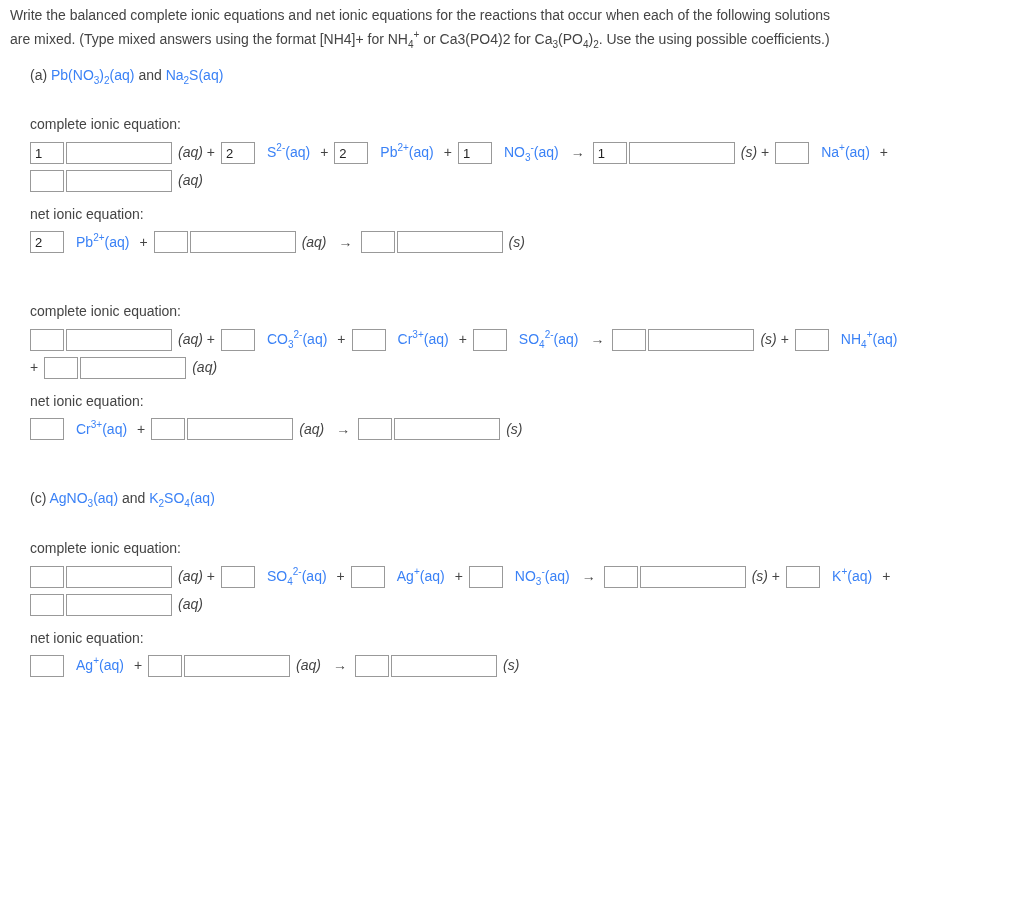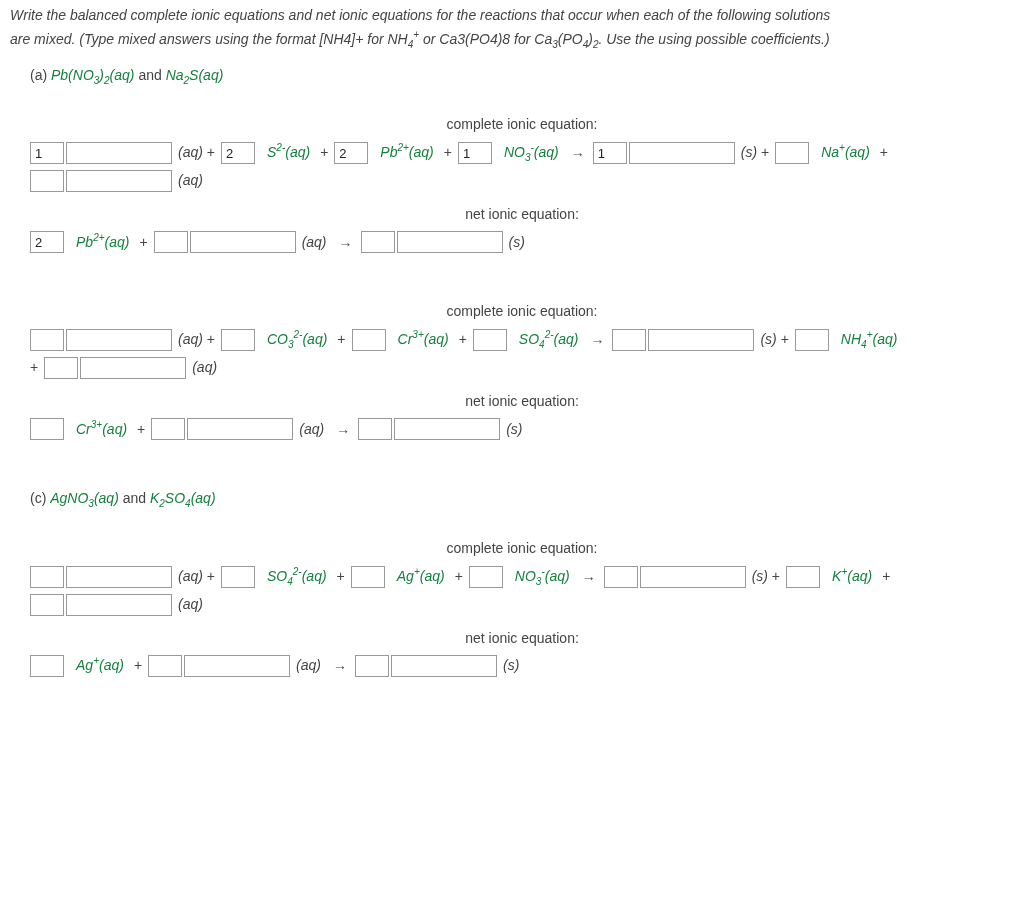--- a/index.html
+++ b/index.html
@@ -5,55 +5,55 @@
     * { box-sizing: border-box; }
     body {
       font-family: Arial, Helvetica, sans-serif;
       font-size: 14px;
       color: #444;
       margin: 0;
       padding: 4px 10px;
       line-height: 1.7;
       background: #fff;
     }
-    .intro { margin-bottom: 12px; font-style: italic; }
+    .intro { margin-bottom: 12px; }
     .section { padding-left: 20px; margin-bottom: 46px; }
     .section:last-child { margin-bottom: 1px; }
     .reactants { margin-bottom: 26px; }
-    .label { margin-top: 10px; margin-bottom: 4px; text-align: center; }
+    .label { margin-top: 10px; margin-bottom: 4px; }
     .eq-line { display: flex; flex-wrap: wrap; align-items: center; gap: 2px; }
     .eq-line + .eq-line { margin-top: 4px; }
     .coef-input {
       width: 34px; height: 22px;
       border: 1px solid #999;
       padding: 2px 4px;
       font-size: 13px;
       font-family: inherit;
     }
     .species-input {
       width: 106px; height: 22px;
       border: 1px solid #999;
       padding: 2px 4px;
       font-size: 13px;
       font-family: inherit;
     }
     .txt { padding: 0 4px; white-space: nowrap; }
     sup { font-size: 10px; vertical-align: super; line-height: 0; }
     sub { font-size: 10px; vertical-align: sub; line-height: 0; }
-    .red { color: #15803d; font-style: italic; }
+    .red { color: #3b82f6; }
     .filled { color: #222; }
     .arrow { padding: 0 6px; }
     .gap12 { display: inline-block; width: 4px; }
   </style>
 </head>
 <body>
 
 <div class="intro">
   <span>Write the balanced complete ionic equations and net ionic equations for the reactions that occur when each of the following solutions</span><br>
-  <span>are mixed. (Type mixed answers using the format [NH4]+ for NH</span><sub>4</sub><sup>+</sup><span> or Ca3(PO4)8 for Ca</span><sub>3</sub><span>(PO</span><sub>4</sub><span>)</span><sub>2</sub><span>. Use the using possible coefficients.)</span>
+  <span>are mixed. (Type mixed answers using the format [NH4]+ for NH</span><sub>4</sub><sup>+</sup><span> or Ca3(PO4)2 for Ca</span><sub>3</sub><span>(PO</span><sub>4</sub><span>)</span><sub>2</sub><span>. Use the using possible coefficients.)</span>
 </div>
 
 <div class="section">
   <div class="reactants">
     <span>(a) </span><span class="red">Pb(NO<sub>3</sub>)<sub>2</sub>(aq)</span><span> and </span><span class="red">Na<sub>2</sub>S(aq)</span>
   </div>
 
   <div class="label">complete ionic equation:</div>
   <div class="eq-line">
     <input class="coef-input filled" value="1" style="">

